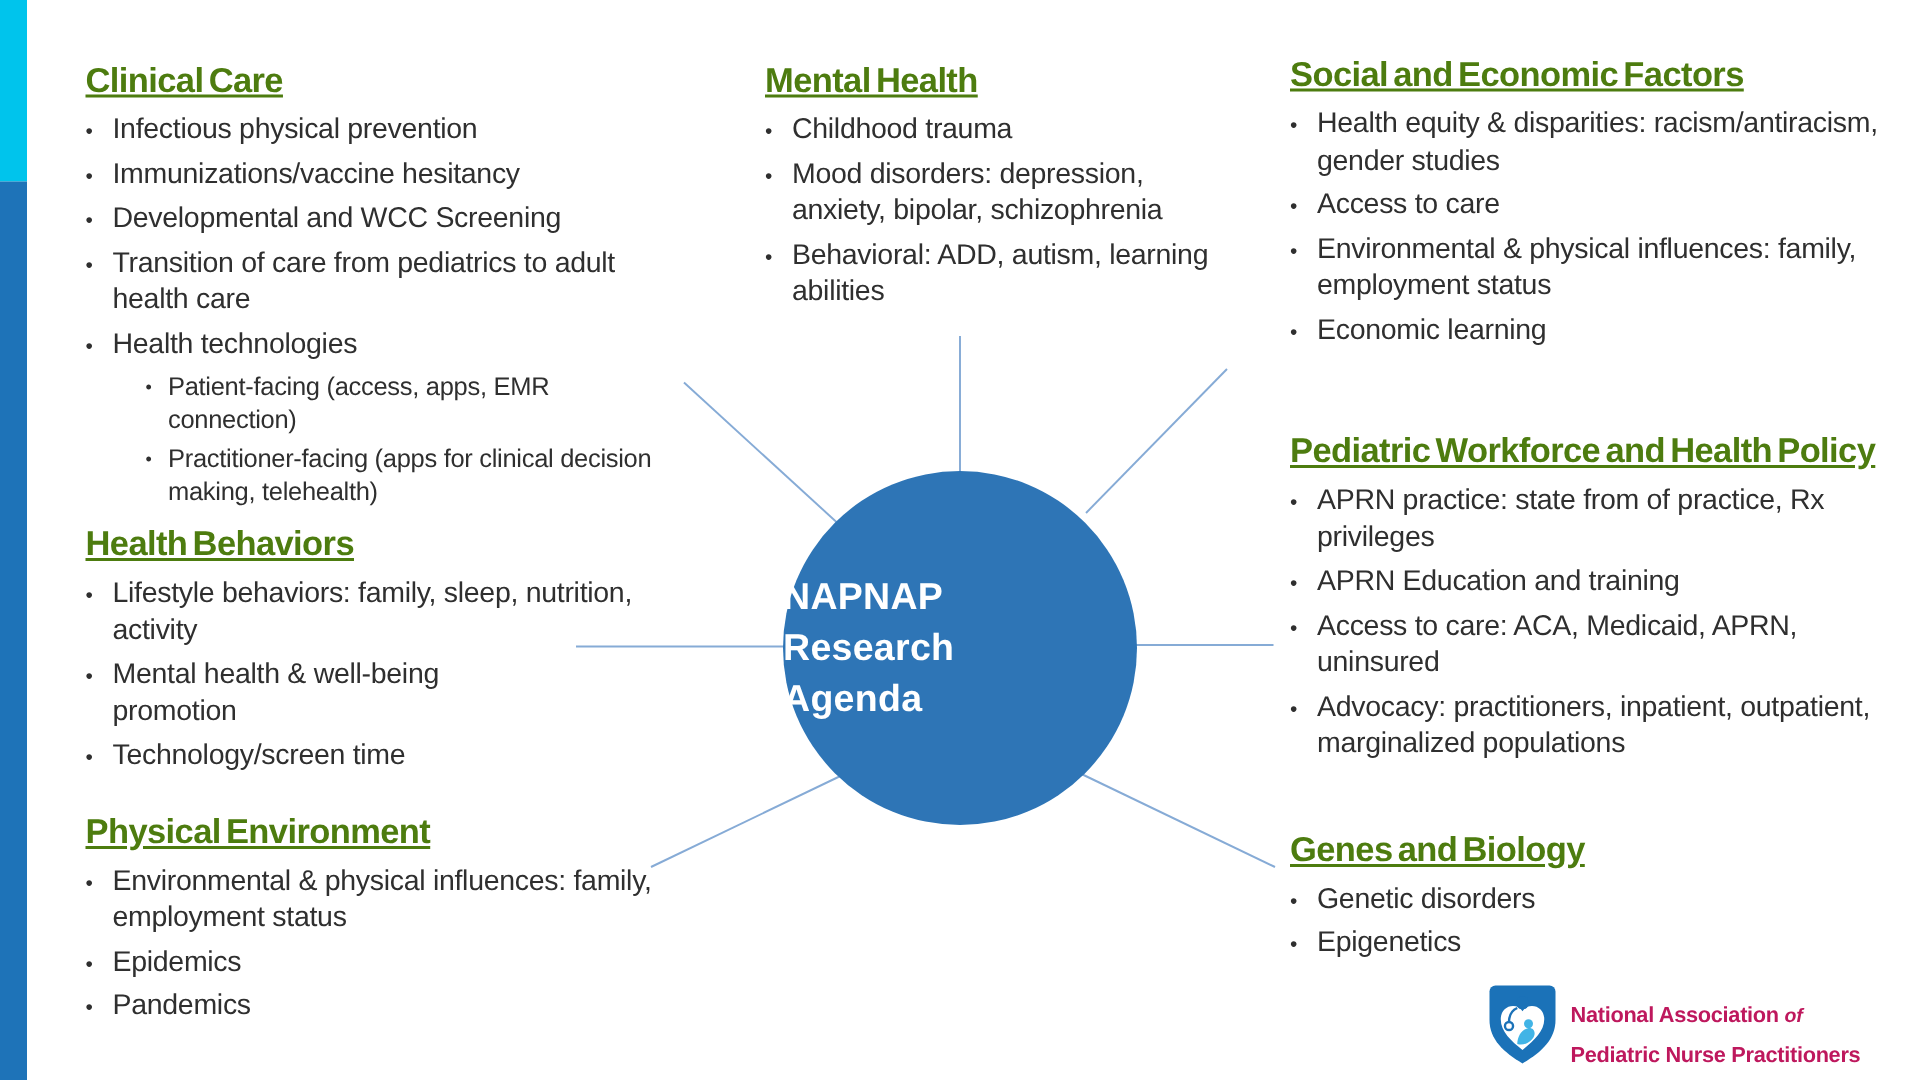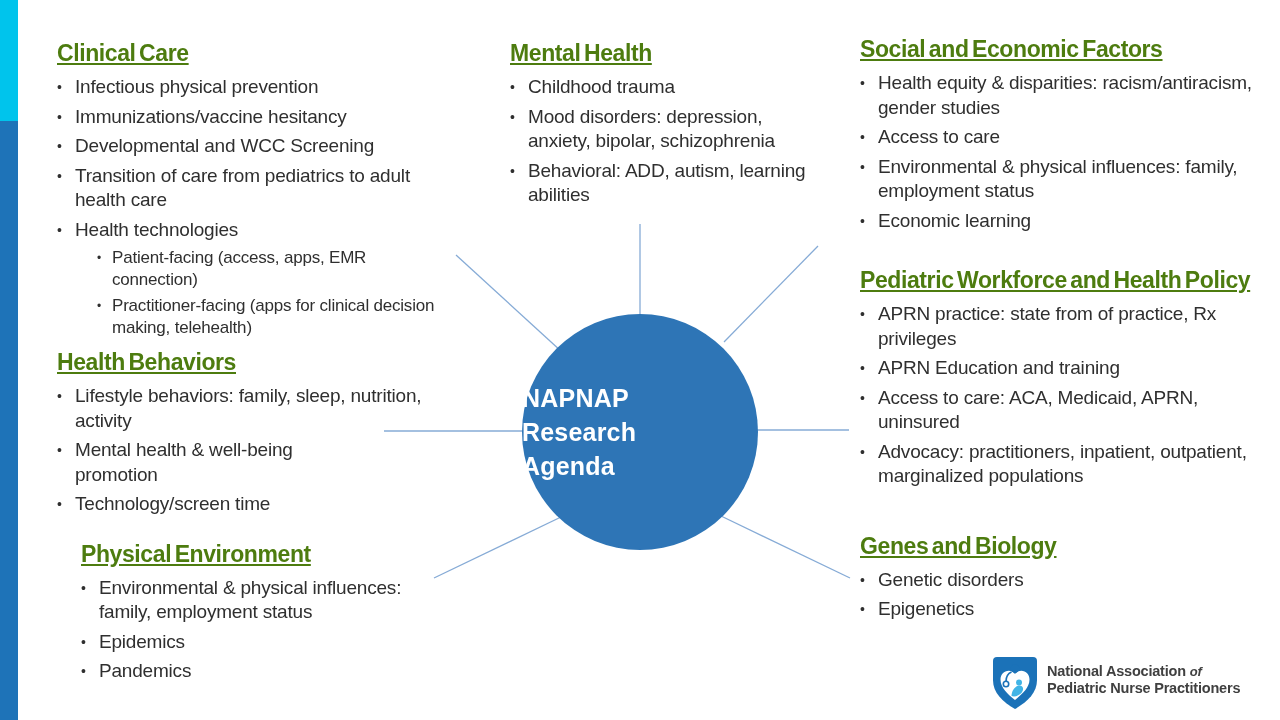--- a/index.html
+++ b/index.html
@@ -38,30 +38,30 @@
   }
   .li { display:flex; margin-bottom:5px; color:#2f2f2f; }
   .li .dot { flex:none; width:18px; font-size:14px; line-height:24.5px; color:#2f2f2f; }
   .li .t  { font-size:19px; line-height:24.5px; letter-spacing:-0.2px; }
   .li.sub { padding-left:40px; margin-bottom:4px; }
   .li.sub .dot { width:15px; font-size:12px; line-height:22px; }
   .li.sub .t  { font-size:17px; line-height:22px; }
   .t.narrow { max-width:280px; }
 
   .mt-behaviors { margin-top:10px; }
-  .mt-physical  { margin-top:24px;margin-left:24px; }
-  .mt-workforce { margin-top:34px; }
+  .mt-physical  { margin-top:24px; }
+  .mt-workforce { margin-top:54px; }
   .mt-genes     { margin-top:44px; }
 
   
   .logo { position:absolute; left:992px; top:656px; display:flex; z-index:2; }
   .logo .mark { flex:none; width:46px; height:54px; }
   .logo .words {
     margin-left:9px; padding-top:7px;
-    color:#404040; font-weight:700; font-size:14.5px; line-height:16px;
+    color:#be185d; font-weight:700; font-size:14.5px; line-height:27px;
     letter-spacing:-0.2px;
   }
   .logo .words i { font-size:13px; font-weight:600; }
 </style>
 </head>
 <body>
 
 <div class="edge-cyan"></div>
 <div class="edge-blue"></div>
 

